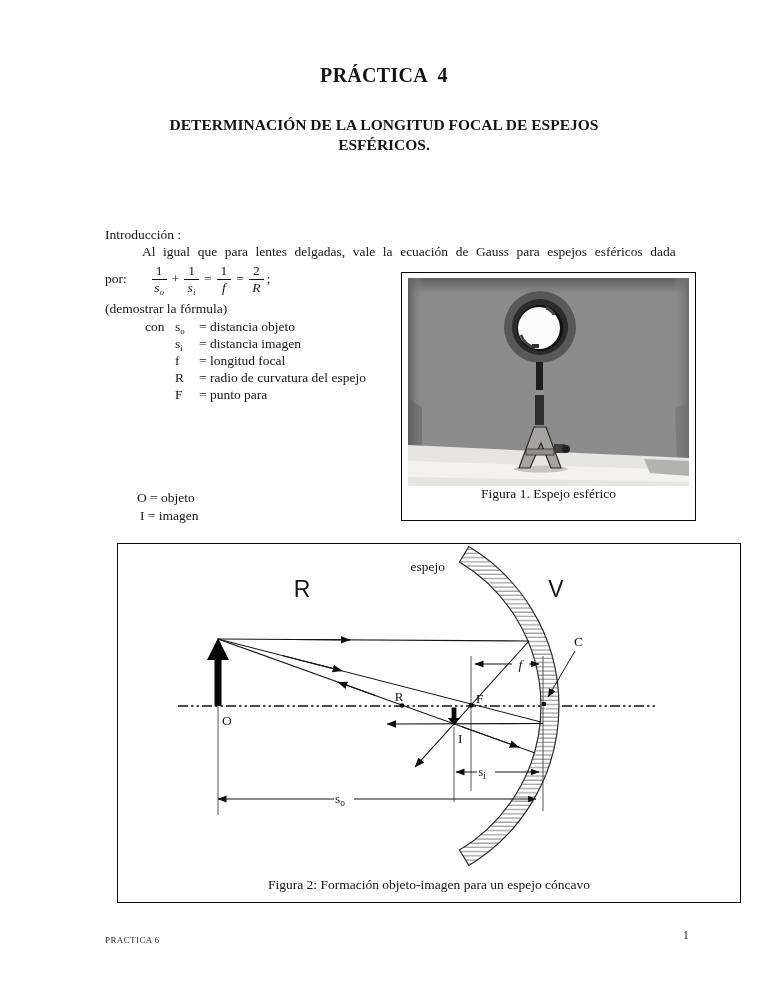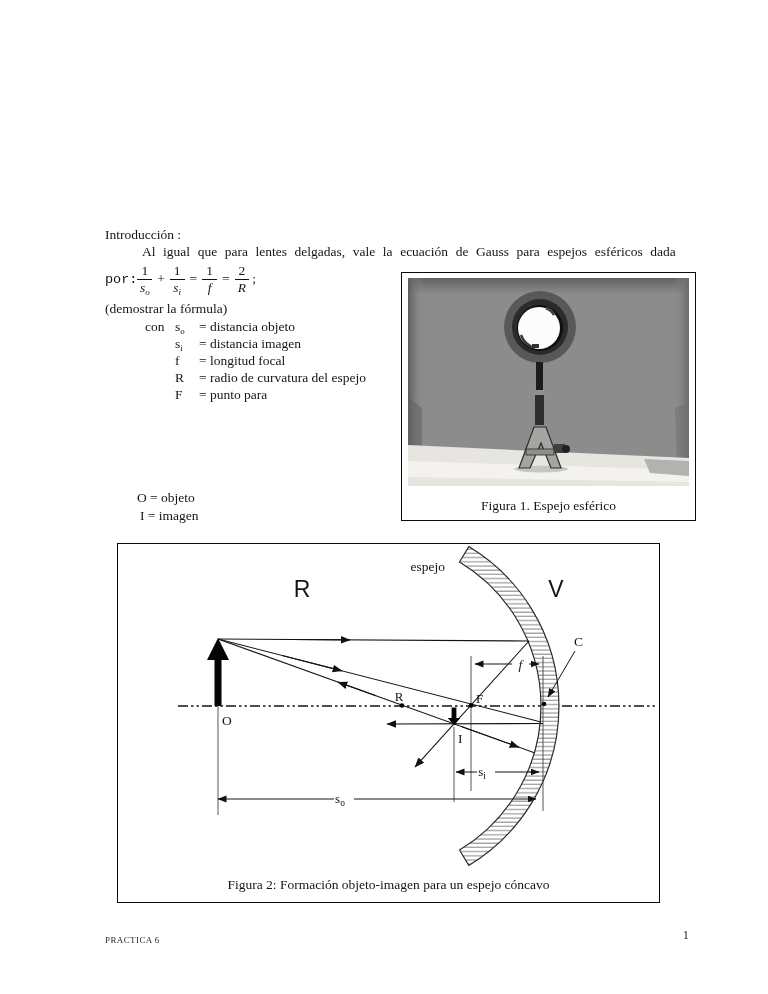--- a/index.html
+++ b/index.html
@@ -19,21 +19,21 @@
     font-size:15.5px;font-weight:bold;line-height:19.5px;
   }
   .body-text{font-size:13.5px;line-height:16.8px;}
   .objetivo{top:176px;left:105px;width:586px;}
   .intro-heading{top:227px;left:105px;}
   .intro-line{top:244px;left:105px;white-space:nowrap;text-indent:37px;word-spacing:4.2px;}
   .equation{
     top:259px;left:105px;display:flex;align-items:center;
     font-size:13.5px;height:40px;
   }
-  .eq-prefix{margin-right:0;font-family:Liberation Mono, monospace;}
+  .eq-prefix{margin-right:25px;}
   .frac{display:inline-flex;flex-direction:column;align-items:center;line-height:14px;}
   .frac .num{border-bottom:1.2px solid #111;padding:0 4px 1px 4px;width:100%;text-align:center;box-sizing:border-box;}
   .frac .den{padding-top:1px;}
   .op{margin:0 5px;}
   .eq-end{margin-left:3px;}
   i{font-style:italic;}
   sub{font-size:9px;vertical-align:-3px;line-height:0;}
   .demostrar{top:301px;left:105px;}
   .defs{top:318px;left:105px;font-size:13.5px;line-height:17px;}
   .def-row{display:flex;margin-left:40px;}
@@ -42,40 +42,45 @@
   .par2{top:419px;left:105px;width:330px;}
   .legend{top:489px;left:137px;line-height:17.5px;}
   .legend .l2{padding-left:3px;}
 
   .fig1-box{
     top:272px;left:401px;width:295px;height:249px;
     border:1.8px solid #0a0a0a;box-sizing:border-box;background:#fff;
   }
   .fig1-box svg{position:absolute;top:5px;left:6px;}
   .fig-caption{
-    position:absolute;bottom:6px;left:0;width:100%;
+    position:absolute;bottom:18px;left:0;width:100%;
     text-align:center;font-size:13.5px;
   }
   .fig2-box{
-    top:543px;left:117px;width:543px;height:360px;
+    top:543px;left:117px;width:624px;height:360px;
     border:1.6px solid #0a0a0a;box-sizing:border-box;background:#fff;
   }
   .fig2-box svg{position:absolute;top:0;left:0;}
   .fig2-box .fig-caption{bottom:9px;margin-top:19px;}
   .footer-left{top:935px;left:105px;font-size:9px;letter-spacing:.4px;color:#2a2a2a;}
   .footer-page{top:929px;left:683px;font-size:11.5px;}
   svg text{font-family:"Liberation Serif","DejaVu Serif",serif;fill:#141414;}
   svg .sans{font-family:"Liberation Sans","DejaVu Sans",sans-serif;}
 </style>
 </head>
 <body>
 
 <div class="page">
 
-
+  <div class="abs title">PRÁCTICA  4</div>
+
+  <div class="abs subtitle">
+    <div>DETERMINACIÓN DE LA LONGITUD FOCAL DE ESPEJOS</div>
+    <div>ESFÉRICOS.</div>
+  </div>
 
 
   <div class="abs body-text intro-heading">Introducción :</div>
   <div class="abs body-text intro-line">Al igual que para lentes delgadas, vale la ecuación de Gauss para espejos esféricos dada</div>
 
   <div class="abs equation">
     <span class="eq-prefix">por:</span>
     <span class="frac">
         <span class="num">1</span>
         <span class="den"><i>s</i><sub><i>o</i></sub></span>

